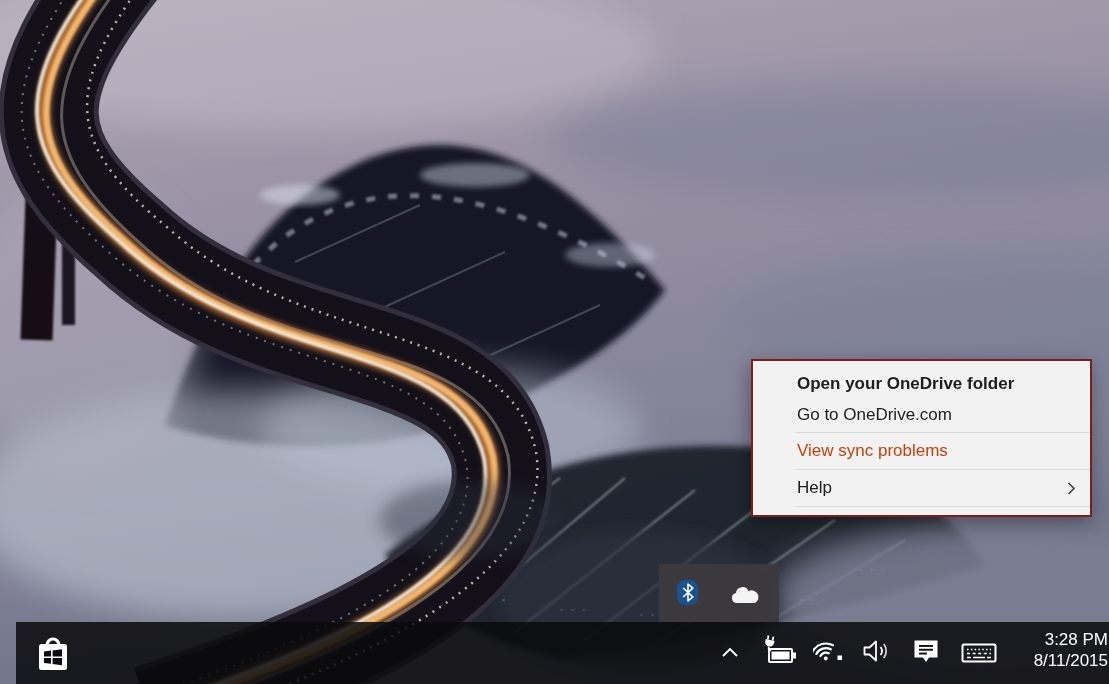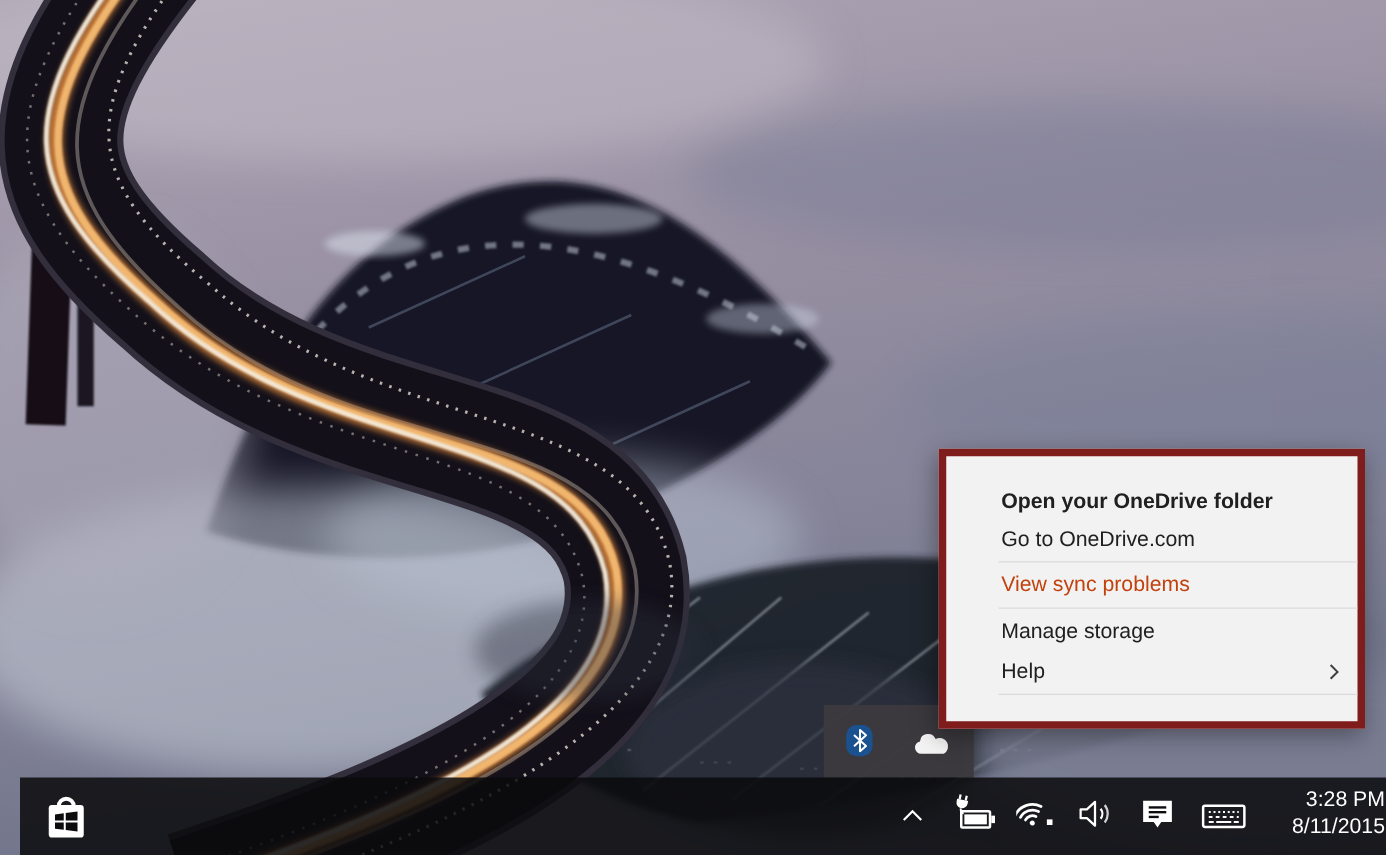--- a/index.html
+++ b/index.html
@@ -16,23 +16,23 @@
   }
   .bt-tile{
     position:absolute;left:18px;top:16px;width:21px;height:25px;
     border-radius:8px;background:#19528f;display:flex;align-items:center;justify-content:center;
   }
   .cloud-wrap{position:absolute;left:69px;top:19px;}
 
   
   .menu{
     position:absolute;left:751px;top:359px;width:341px;box-sizing:border-box;
-    background:#f2f2f3;border:6px solid #7f1d1d;
+    background:#f2f2f3;border:2px solid #7f1d1d;
     box-shadow:-2px 6px 18px rgba(0,0,0,.35);
-    padding:19px 0;z-index:5;
+    padding:6px 0;z-index:5;
   }
   .mi{
     display:flex;align-items:center;height:32px;
     padding:0 14px 0 44px;font-size:17px;color:#202020;cursor:default;
     white-space:nowrap;
   }
   .mi-open{font-weight:700;height:33px;}
   .mi-goto{height:30px;}
   .mi-sync{height:32px;color:#c2410c;}
   .mi-manage{height:32px;}
@@ -133,23 +133,20 @@
     <span>Open your OneDrive folder</span>
   </div>
   <div class="mi mi-goto">
     <span>Go to OneDrive.com</span>
   </div>
   <div class="sep"></div>
   <div class="mi mi-sync">
     <span>View sync problems</span>
   </div>
   <div class="sep"></div>
-  <div class="mi mi-manage">
-    <span>Manage storage</span>
-  </div>
   <div class="mi mi-help">
     <span>Help</span>
     <svg width="10" height="15" viewBox="0 0 10 15">
       <path d="M2.5 2 L8 7.5 L2.5 13" stroke="#3f3f3f" stroke-width="1.6" fill="none"></path>
     </svg>
   </div>
   <div class="sep"></div>
 </div>
 
 <div class="taskbar">

